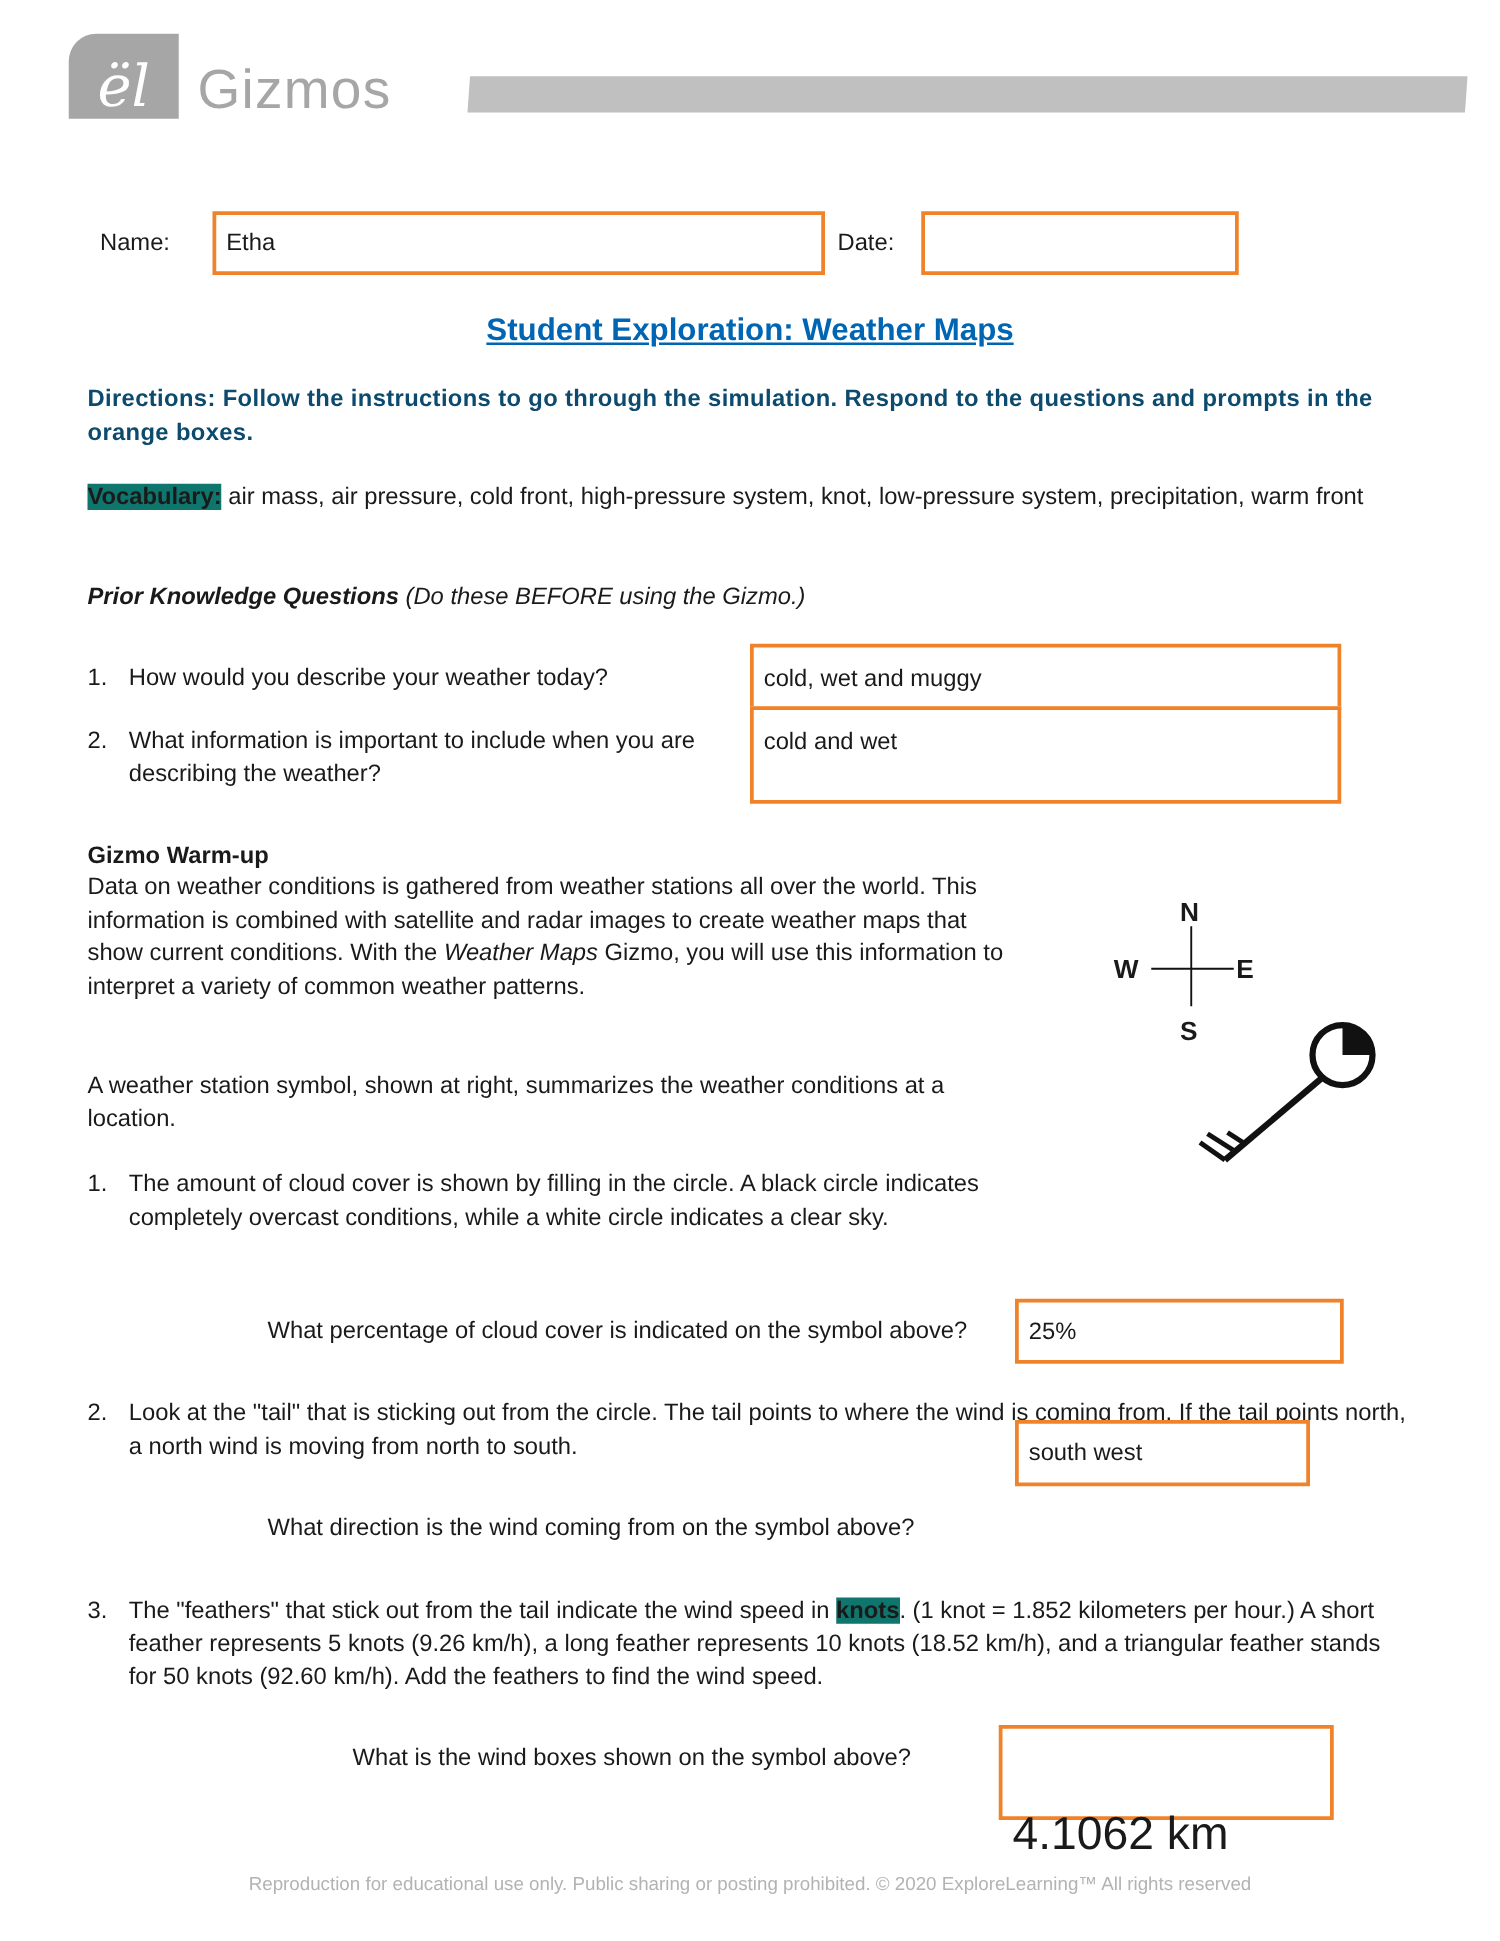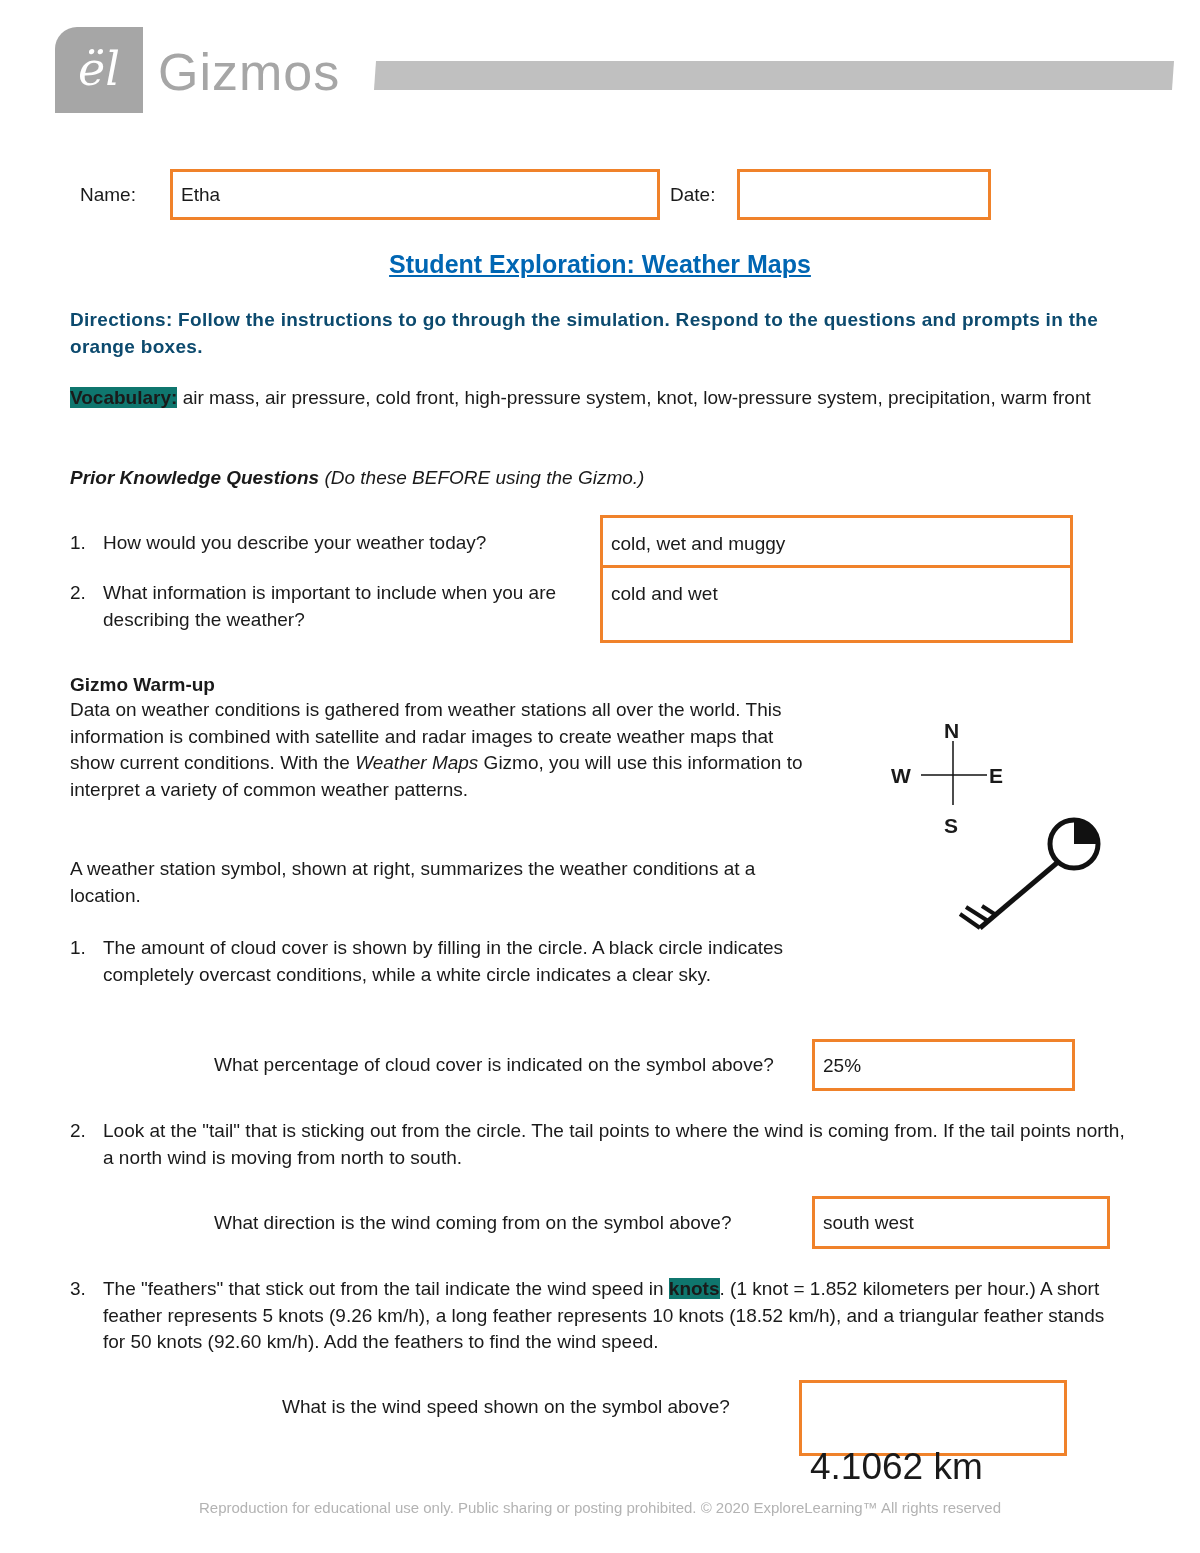--- a/index.html
+++ b/index.html
@@ -1,22 +1,22 @@
 <!DOCTYPE html>
 <html><head>
 <meta charset="utf-8">
 <style>
   * { box-sizing: border-box; margin: 0; padding: 0; }
   body { width: 1200px; height: 1553px; background: #ffffff; position: relative; overflow: hidden;
          font-family: "Liberation Sans", sans-serif; color: #1a1a1a; font-size: 19px; }
   .abs { position: absolute; }
   
-  .logo-box { left: 55px; top: 27px; width: 88px; height: 86px; background: #a6a6a6; border-radius: 22px 0 0 0; }
+  .logo-box { left: 55px; top: 27px; width: 88px; height: 68px; background: #a6a6a6; border-radius: 22px 0 0 0; }
   .logo-glyph { left: 0; top: 14px; width: 88px; text-align: center; color: #fff; font-family: "DejaVu Serif", serif; font-style: italic; font-size: 46px; line-height: 56px; }
-  .logo-text { left: 158px; top: 44px; font-size: 52px; color: #a6a6a6; letter-spacing: 1px; line-height: 56px; }
+  .logo-text { left: 158px; top: 44px; font-size: 44px; color: #a6a6a6; letter-spacing: 1px; line-height: 56px; }
   .header-bar { left: 375px; top: 61px; width: 798px; height: 29px; background: #c0c0c0; transform: skewX(-4deg); }
   
   .label { font-size: 19px; line-height: 24px; }
   .obox { border: 3px solid #f0822a; background: #fff; }
   .obox .val { position: absolute; left: 8px; top: 11px; font-size: 19px; line-height: 24px; }
   .title { left: 0; width: 1200px; top: 249px; text-align: center; font-weight: bold; font-size: 25px; color: #0066b3; line-height: 30px; }
   .title span { text-decoration: underline; }
   .directions { left: 70px; top: 306px; width: 1060px; color: #0c4a6e; font-weight: bold; font-size: 19px; line-height: 27px; letter-spacing: 0.3px; }
   .para { left: 70px; font-size: 19px; line-height: 26.5px; }
   .hl { background: #0f766e; font-weight: bold; }
@@ -101,25 +101,25 @@
 </div>
 <div class="abs para" style="left:166px; top:1052px;margin-left:48px;">What percentage of cloud cover is indicated on the symbol above?</div>
 <div class="abs obox" style="left:812px; top:1039px; width:263px; height:52px;">
   <span class="val" style="top:12px;">25%</span>
 </div>
 
 <div class="abs para indent" style="top:1118px; width:1060px;">
   <span class="num" style="text-indent:0">2.</span><span>Look at the "tail" that is sticking out from the circle. The tail points to where the wind is coming from. If the tail points north, a north wind is moving from north to south.</span>
 </div>
 <div class="abs para" style="left:214px; top:1210px;">What direction is the wind coming from on the symbol above?</div>
-<div class="abs obox" style="left:812px; top:1196px; width:298px; height:53px;">
+<div class="abs obox" style="left:812px; top:1136px; width:236px; height:53px;">
   <span class="val" style="top:12px;">south west</span>
 </div>
 
 <div class="abs para indent" style="top:1276px; width:1060px;">
   <span class="num" style="text-indent:0">3.</span><span>The "feathers" that stick out from the tail indicate the wind speed in </span><span class="hl">knots</span><span>. (1 knot = 1.852 kilometers per hour.) A short feather represents 5 knots (9.26 km/h), a long feather represents 10 knots (18.52 km/h), and a triangular feather stands for 50 knots (92.60 km/h). Add the feathers to find the wind speed.</span>
 </div>
-<div class="abs para" style="left:282px; top:1394px;">What is the wind speed shown on the symbol above?</div>
+<div class="abs para" style="left:282px; top:1394px;">What is the wind boxes shown on the symbol above?</div>
 <div class="abs obox" style="left:799px; top:1380px; width:268px; height:76px;">
   <span class="val" style="top:14px; font-size:37px; line-height:44px;margin-top:48px;">4.1062 km</span>
 </div>
 
 <div class="abs footer">Reproduction for educational use only. Public sharing or posting prohibited. © 2020 ExploreLearning™ All rights reserved</div>
 
 </body></html>

